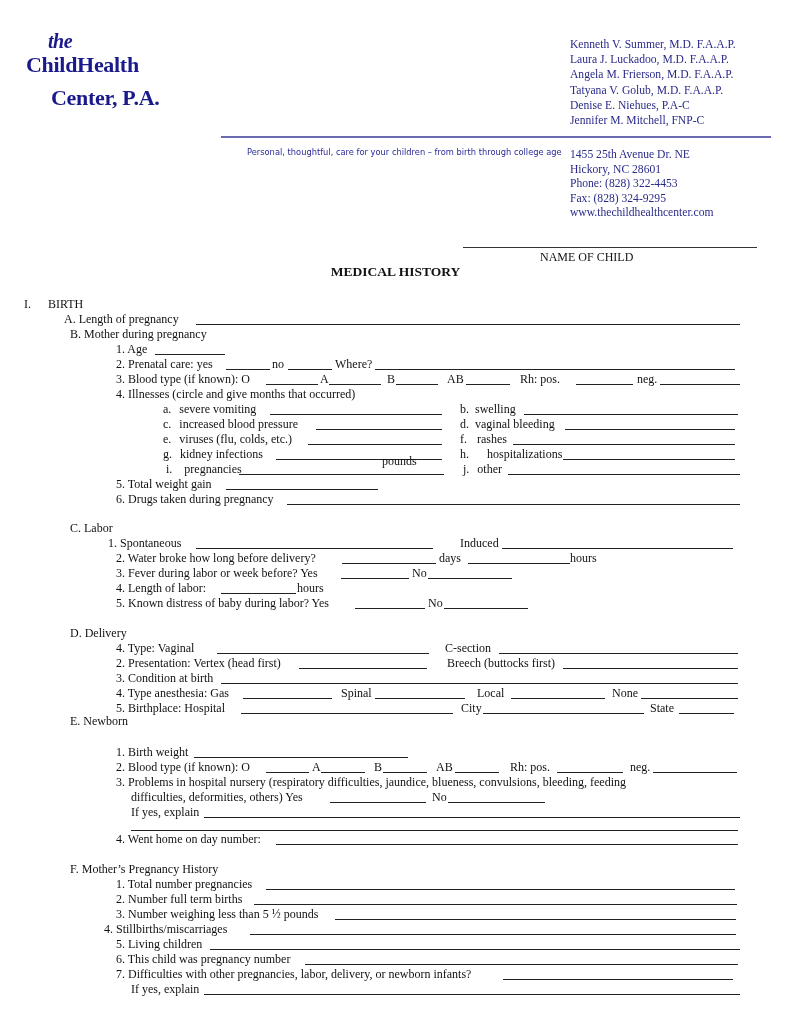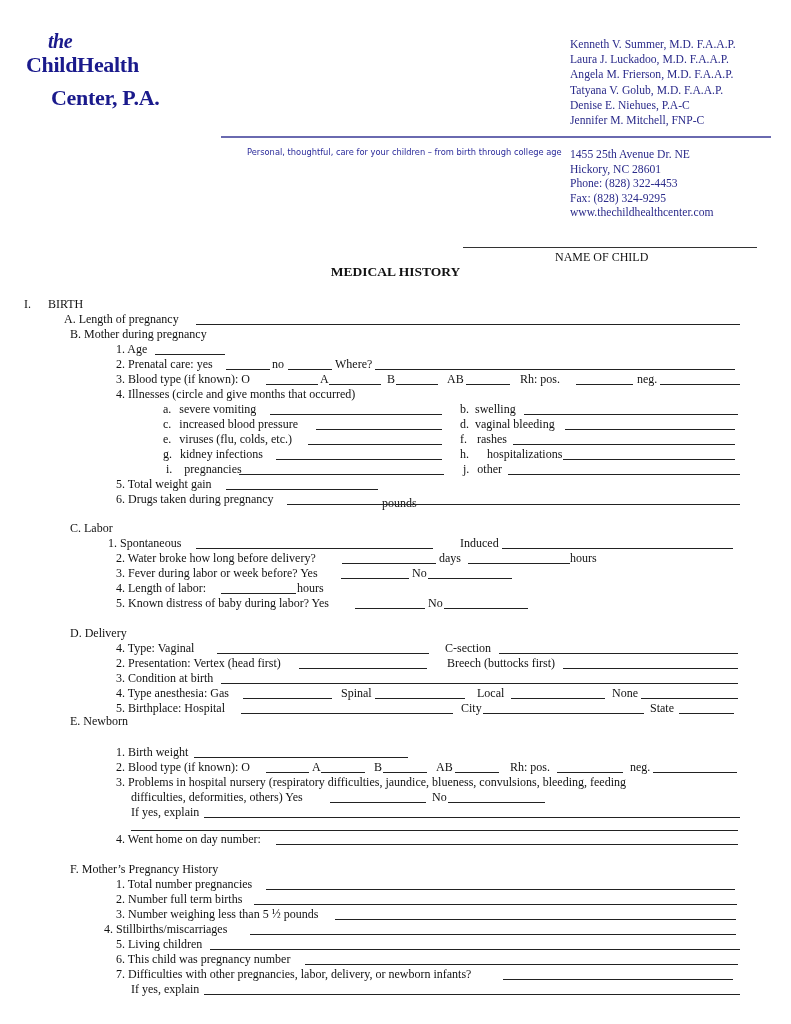--- a/index.html
+++ b/index.html
@@ -11,21 +11,21 @@
               color: #1a1a8c; font-size: 20px; letter-spacing: -0.5px; }
   .logo-l1 { left: 26px; top: 52px; font-family: "Liberation Serif", serif; font-weight: bold; color: #1a1a8c; font-size: 22px; letter-spacing: -0.3px; }
   .logo-l2 { left: 51px; top: 85px; font-family: "Liberation Serif", serif; font-weight: bold; color: #1a1a8c; font-size: 22px; letter-spacing: -0.3px; }
   
   .staff { left: 570px; top: 37px; color: #2a2a8a; font-size: 11.6px; line-height: 15.2px; }
   .addr { left: 570px; top: 148px; color: #2a2a8a; font-size: 11.6px; line-height: 14.6px; }
   .divider { left: 221px; top: 136px; width: 550px; height: 1.5px; background: #6a6ab0; }
   .tagline { left: 247px; top: 147px; color: #2a2a9a; font-family: "DejaVu Sans", sans-serif; font-size: 8.3px; }
   
   .name-line { left: 463px; top: 247px; width: 294px; height: 1px; background: #333; }
-  .name-label { left: 540px; top: 250px; font-size: 12px; margin-left: 15px; }
+  .name-label { left: 540px; top: 250px; font-size: 12px; }
   .title { left: 0; width: 791px; top: 264px; text-align: center; font-weight: bold; font-size: 13.5px; }
   
   .row { position: absolute; font-size: 12px; line-height: 14px; white-space: nowrap; }
   .ablank { position: absolute; border-bottom: 1px solid #222; height: 0; }
 </style>
 </head>
 <body>
 
 <div class="abs logo-the">the</div>
 <div class="abs logo-l1">ChildHealth</div>
@@ -110,21 +110,21 @@
 <div class="row" style="left:460px;top:447px;"><span>h.</span><span style="margin-left:18px">hospitalizations</span></div>
 <div class="ablank" style="left:563px;top:459px;width:172px;"></div>
 
 <div class="row" style="left:166px;top:462px;"><span>i.</span><span style="margin-left:12px">pregnancies</span></div>
 <div class="ablank" style="left:239px;top:474px;width:205px;"></div>
 <div class="row" style="left:463px;top:462px;"><span>j.</span><span style="margin-left:8px">other</span></div>
 <div class="ablank" style="left:508px;top:474px;width:232px;"></div>
 
 <div class="row" style="left:116px;top:477px;">5. Total weight gain</div>
 <div class="ablank" style="left:226px;top:489px;width:152px;"></div>
-<div class="row" style="left:382px;top:496px;">pounds</div>
+<div class="row" style="left:382px;top:454px;">pounds</div>
 
 <div class="row" style="left:116px;top:492px;">6. Drugs taken during pregnancy</div>
 <div class="ablank" style="left:287px;top:504px;width:453px;"></div>
 
 <div class="row" style="left:70px;top:521px;">C. Labor</div>
 <div class="row" style="left:108px;top:536px;">1. Spontaneous</div>
 <div class="ablank" style="left:196px;top:548px;width:237px;"></div>
 <div class="row" style="left:460px;top:536px;">Induced</div>
 <div class="ablank" style="left:502px;top:548px;width:231px;"></div>
 

